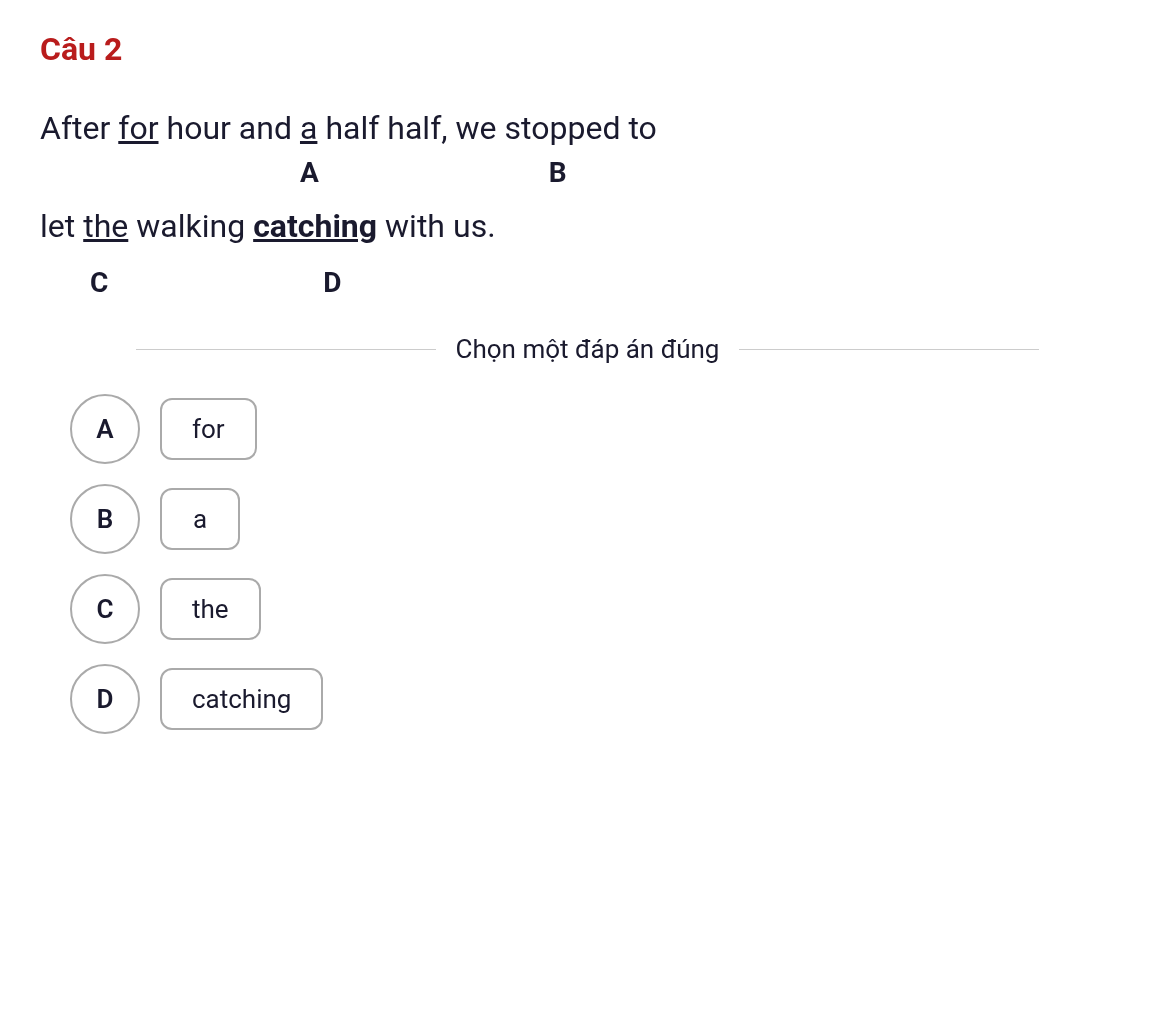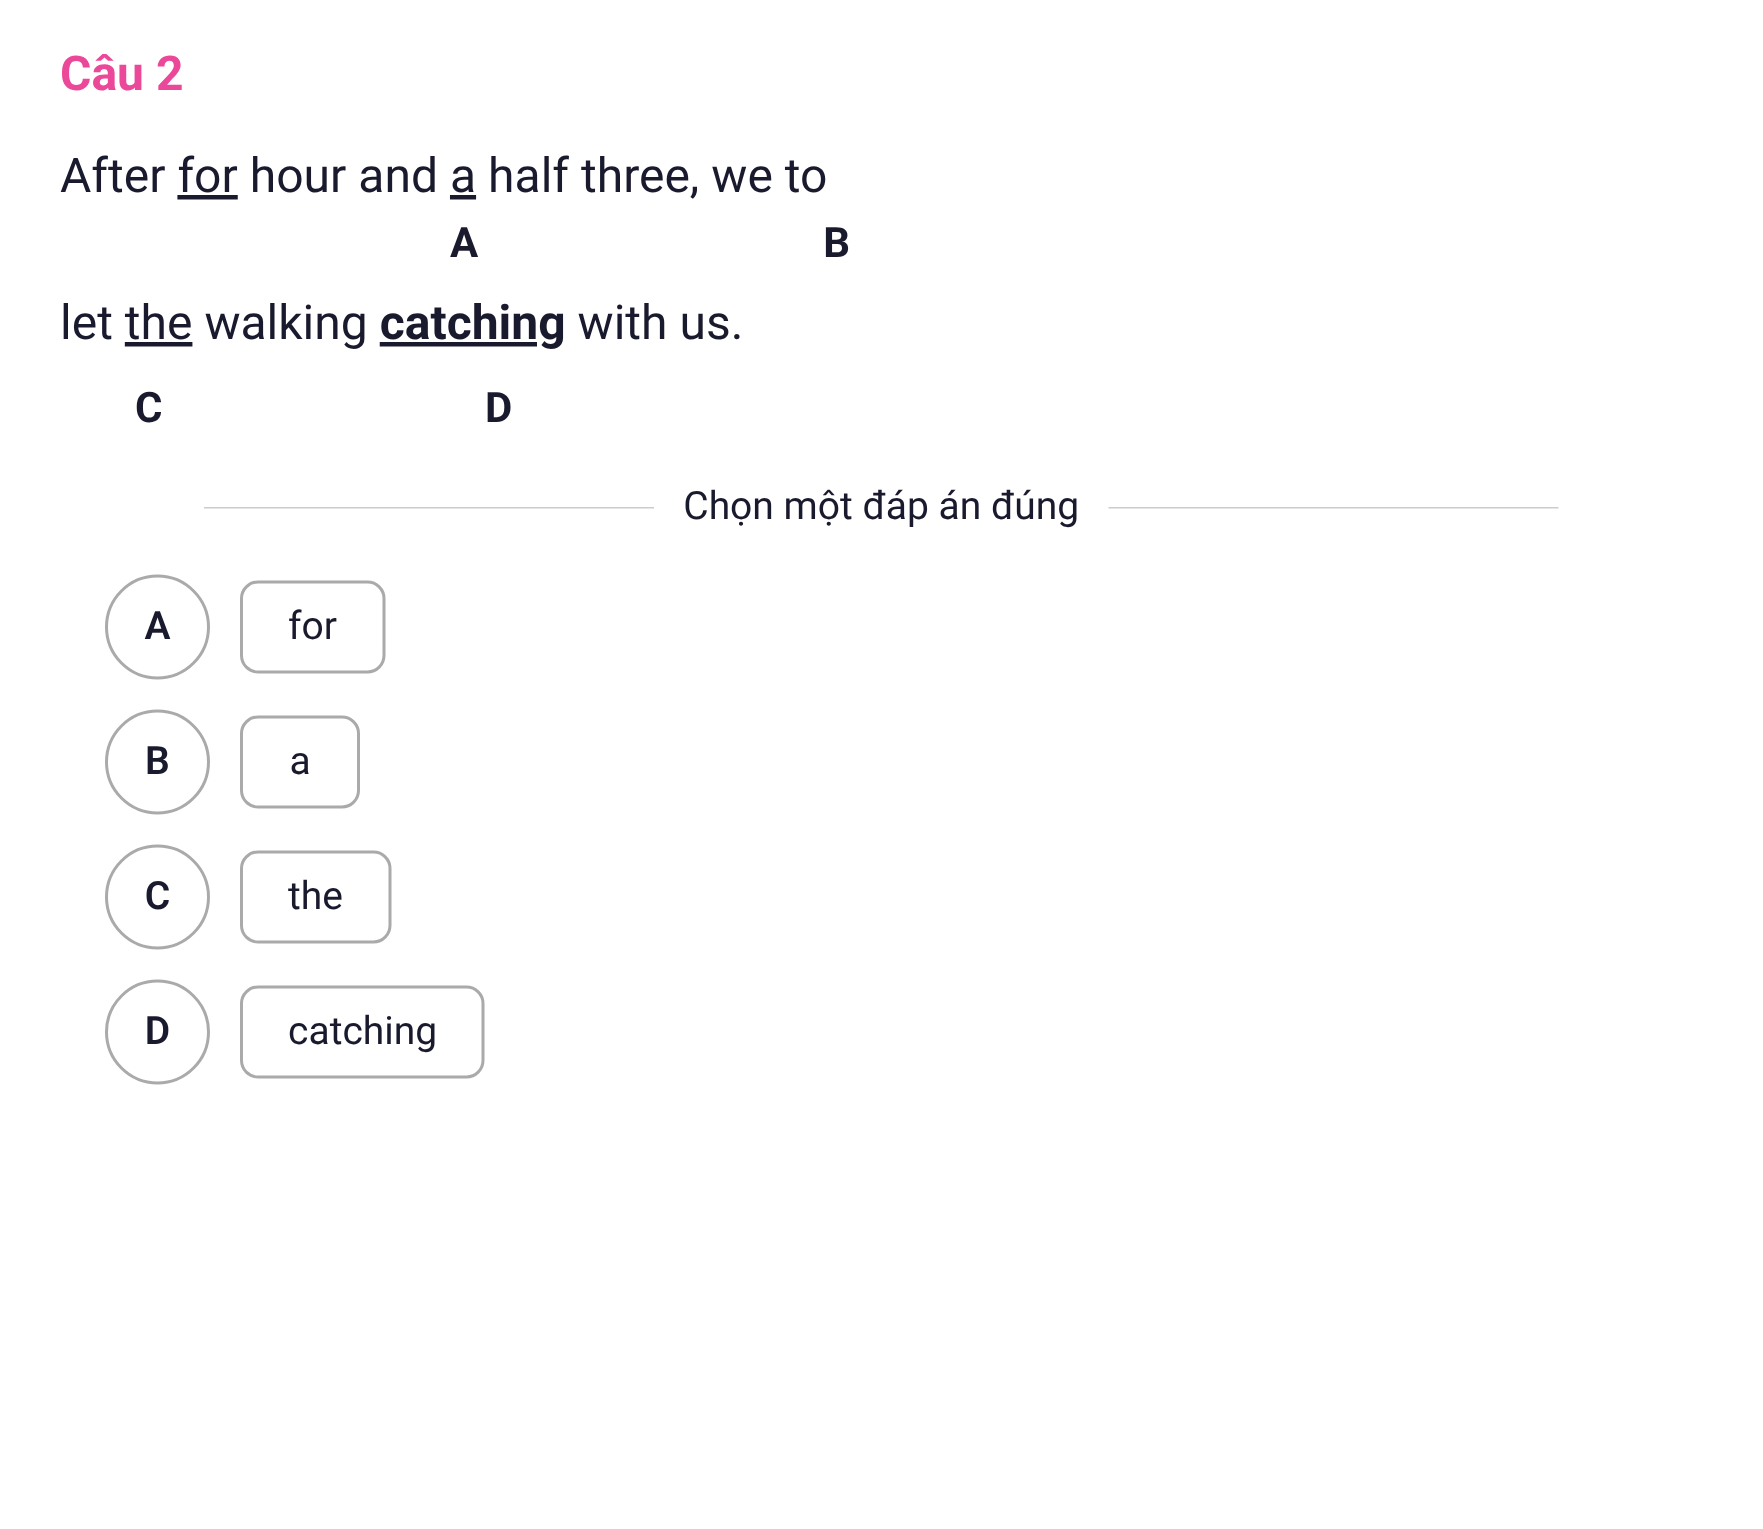--- a/index.html
+++ b/index.html
@@ -13,22 +13,22 @@
       font-family: -apple-system, BlinkMacSystemFont, 'Segoe UI', Roboto, sans-serif;
       color: #1a1a2e;
       width: 1175px;
       min-height: 1019px;
       padding: 30px 40px;
     }
 
     .question-header {
       font-size: 32px;
       font-weight: 700;
-      margin-bottom: 25px;
-      color: #ec4899;
+      margin-bottom: 36px;
+      color: #b91c1c;
     }
 
     .underlined {
       text-decoration: underline;
     }
 
     .bold-underlined {
       font-weight: 700;
       text-decoration: underline;
     }
@@ -132,22 +132,23 @@
 
 <div class="sentence-container">
 
   <div class="line1">
     <span class="word sp">After</span>
     <span class="word sp underlined">for</span>
     <span class="word sp">hour</span>
     <span class="word sp">and</span>
     <span class="word sp underlined">a</span>
     <span class="word sp">half</span>
-    <span class="word sp">three,</span>
+    <span class="word sp">half,</span>
     <span class="word sp">we</span>
+    <span class="word sp">stopped</span>
     <span class="word">to</span>
   </div>
 
   <div style="display:flex; align-items:baseline; font-size:28px; font-weight:700; margin-bottom:8px; padding-left:0;">
     <span style="margin-left:260px;">A</span>
     <span style="margin-left:230px;">B</span>
   </div>
 
   <div class="line3">
     <span class="word sp">let</span>

